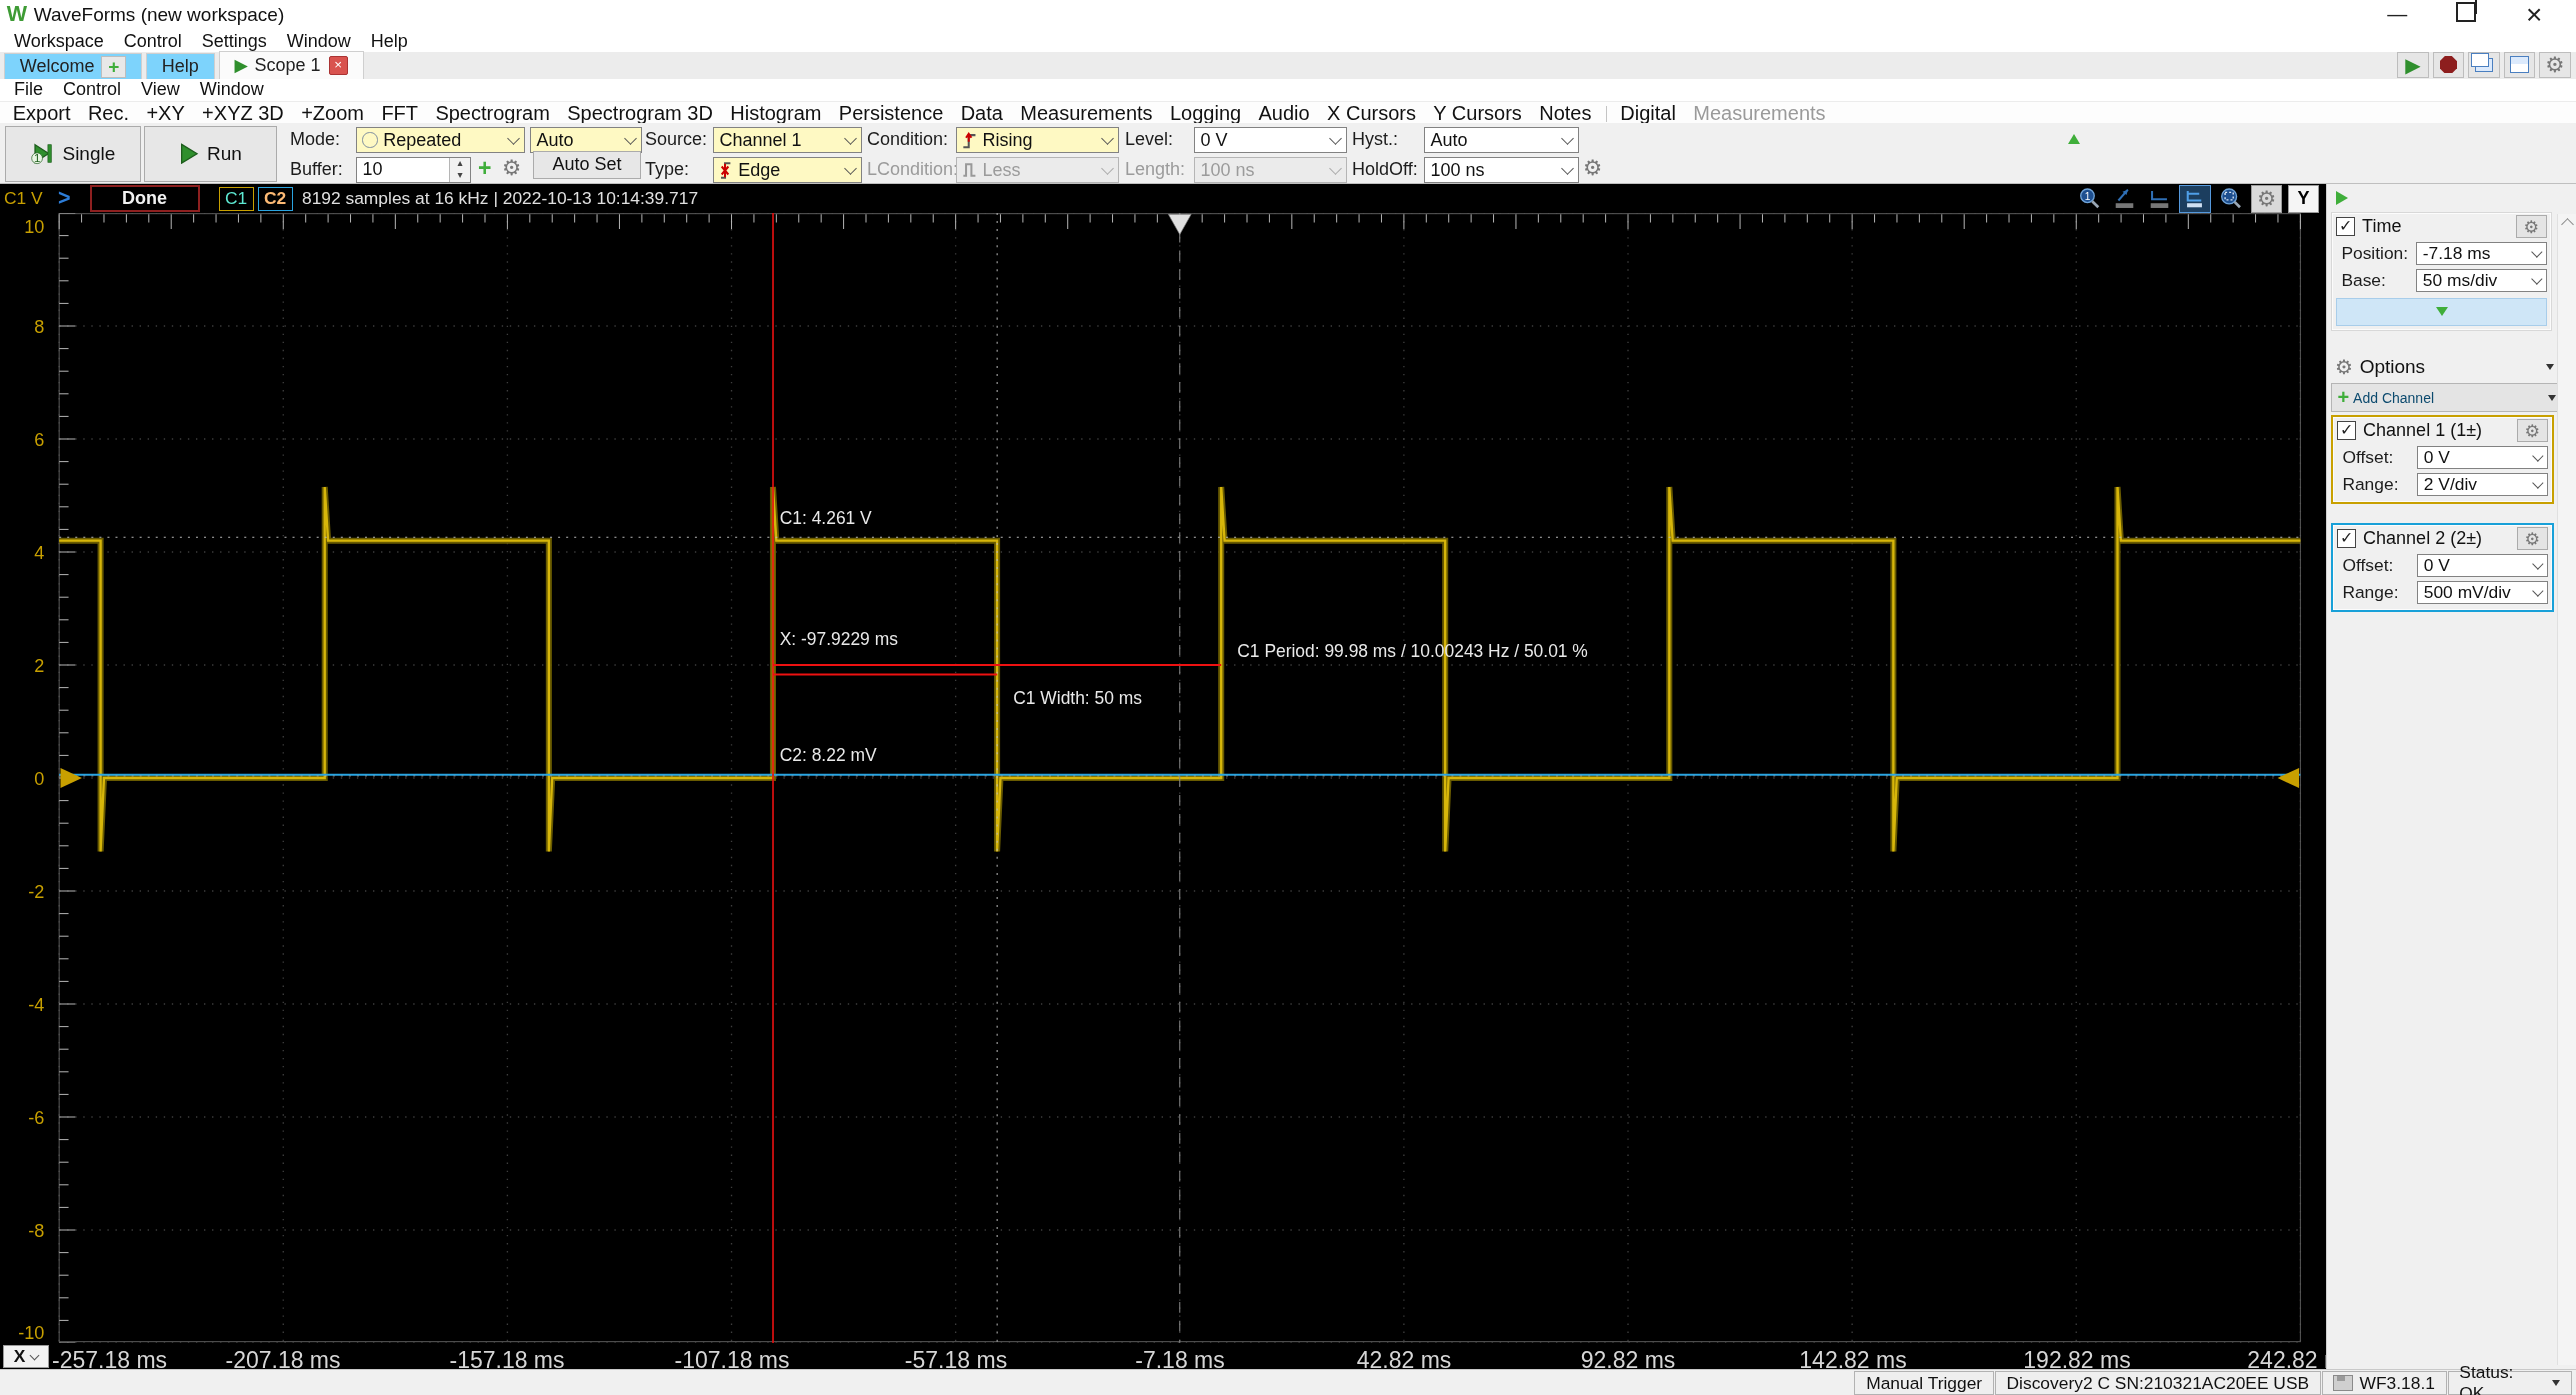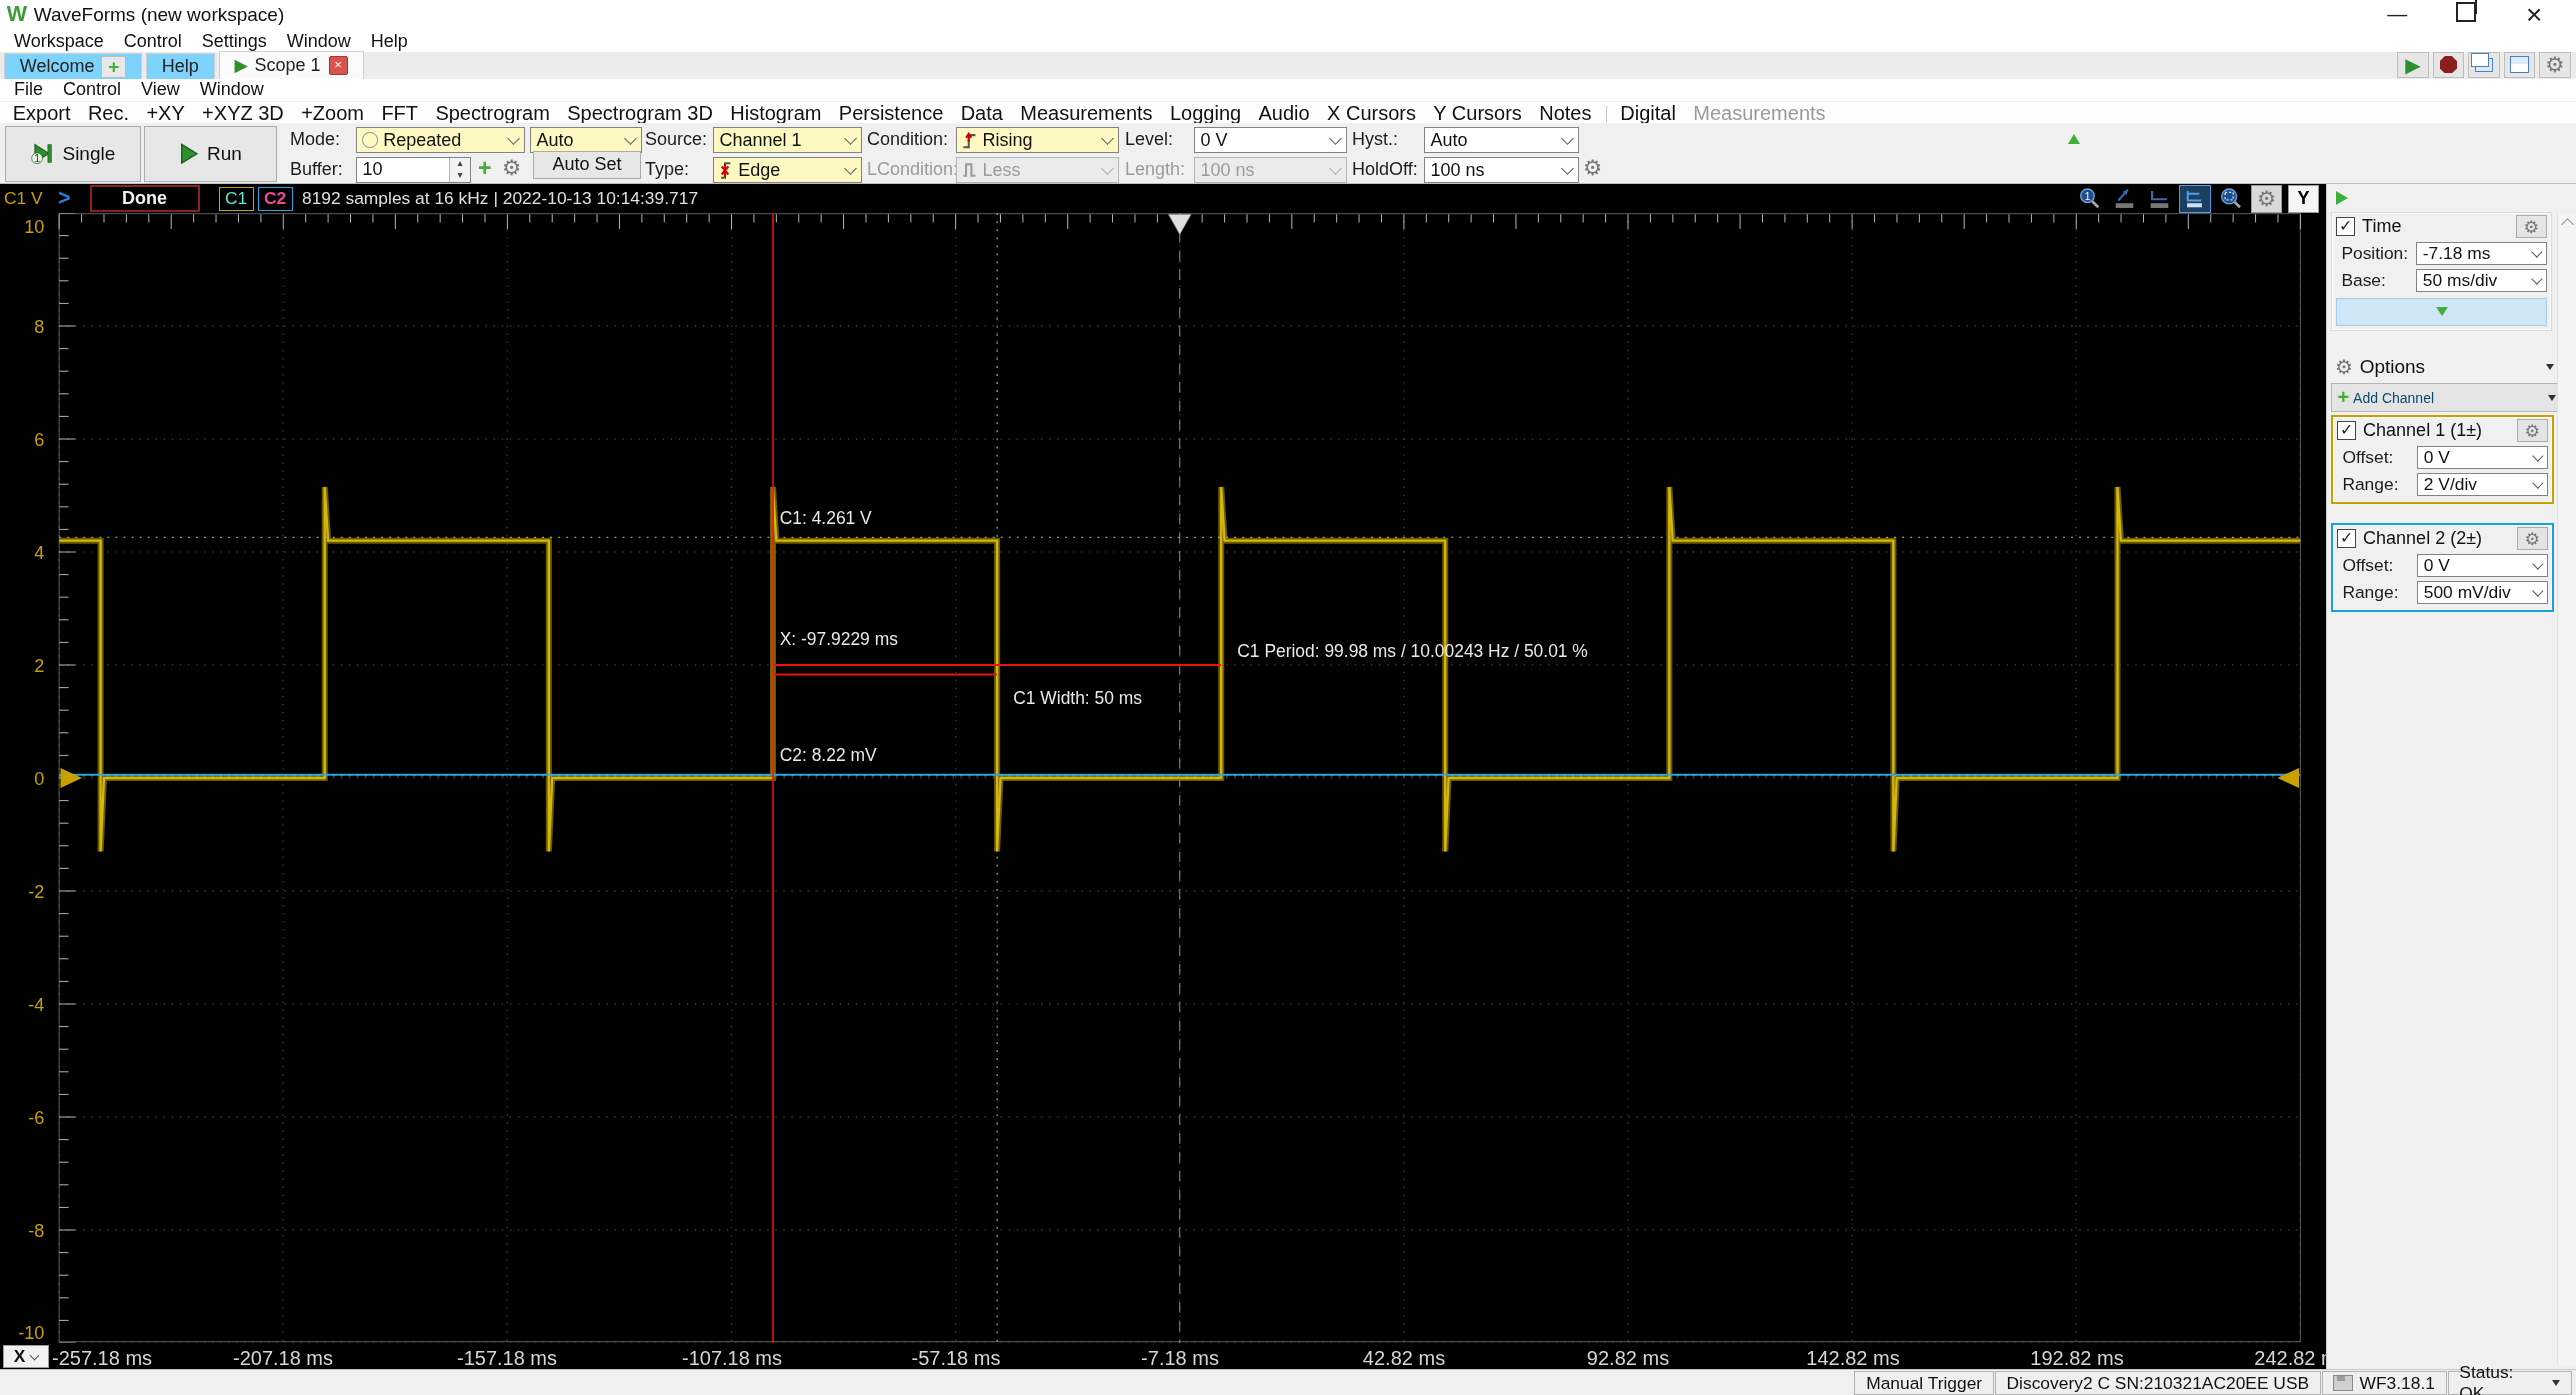--- a/index.html
+++ b/index.html
@@ -55,31 +55,31 @@
   .spinner .val{font-size:18px;color:#111;padding:1.3px 5.4px;flex:1}
   .spincol{width:20px;border-left:0.7px solid #b5b5b5;display:flex;flex-direction:column}
   .spincol div{flex:1;font-size:8.7px;color:#444;text-align:center;line-height:11.4px;background:#f2f2f2}
 
   
   #scopeheader{left:0;top:184px;width:2326px;height:29.5px;background:#000;display:flex;align-items:center}
   #scopeheader .cunit{color:#c8a000;font-size:17.4px;margin-left:4px;width:54px}
   .bluechev{color:#2d7dd8;font-weight:bold;font-size:21.5px;margin-right:19px}
   .donebox{border:2px solid #8e2020;color:#f2f2f2;font-weight:bold;font-size:18px;width:106px;text-align:center;height:23px;line-height:23px}
   .c1box{border:1.3px solid #c8a000;color:#5eead4;font-weight:normal;font-size:17.4px;padding:0.7px 5.4px;margin-left:19px}
-  .c2box{border:1.3px solid #2aa4e0;color:#ec4899;font-weight:bold;font-size:17.4px;padding:0.7px 5.4px;margin-left:4px}
+  .c2box{border:1.3px solid #2aa4e0;color:#fdba74;font-weight:bold;font-size:17.4px;padding:0.7px 5.4px;margin-left:4px}
   .scopeinfo{color:#e0e0e0;font-size:17.4px;margin-left:9.4px}
   .ploticons{margin-left:auto;display:flex;align-items:center;gap:5.4px;padding-right:6.7px}
   .ptile{width:29.5px;height:25.5px;display:flex;align-items:center;justify-content:center}
   .ptile.sel{background:#1c3e5f;border:0.7px solid #5599dd}
   .ptile.graybg{background:#d9d9d9;border:0.7px solid #9a9a9a}
   .ptile.whitebg{background:#f5f5f5;border:0.7px solid #9a9a9a;color:#000;font-size:18px;font-weight:bold}
 
   #plot{left:0;top:213px;width:2326px;height:1130px;background:#000}
   #xaxis{left:0;top:1344px;width:2326px;height:25px;background:#000;overflow:hidden}
-  .xlab{position:absolute;top:2.7px;font-size:20px;color:#d6d6d6;white-space:nowrap}
+  .xlab{position:absolute;top:2.7px;font-size:23px;color:#d6d6d6;white-space:nowrap}
   #xbtn{position:absolute;left:2.7px;top:1.3px;width:44px;height:21px;background:#f2f2f2;border:0.7px solid #9a9a9a;display:flex;align-items:center;justify-content:center;font-size:17.4px;font-weight:bold;color:#111;gap:5.4px}
   #xbtn .chev{width:6px;height:6px;margin-top:-2.7px}
 
   
   #sidebar{left:2326px;top:184px;width:250px;height:1185px;background:#f0f0f0;border-left:0.7px solid #d0d0d0}
   .sb-arrow{position:absolute;left:9.4px;top:6.7px;width:0;height:0;border-left:12px solid #3fae3a;border-top:7.4px solid transparent;border-bottom:7.4px solid transparent}
   .sgroup{position:absolute;left:4px;width:219px;background:#f0f0f0;border:1.3px solid #d8d8d8;box-shadow:0 0 0 0.7px #fff inset}
   .sgroup.ch1{border:2px solid #c8a000}
   .sgroup.ch2{border:2px solid #18a0d8}
   .shead{display:flex;align-items:center;height:27px;padding:0 4px}

